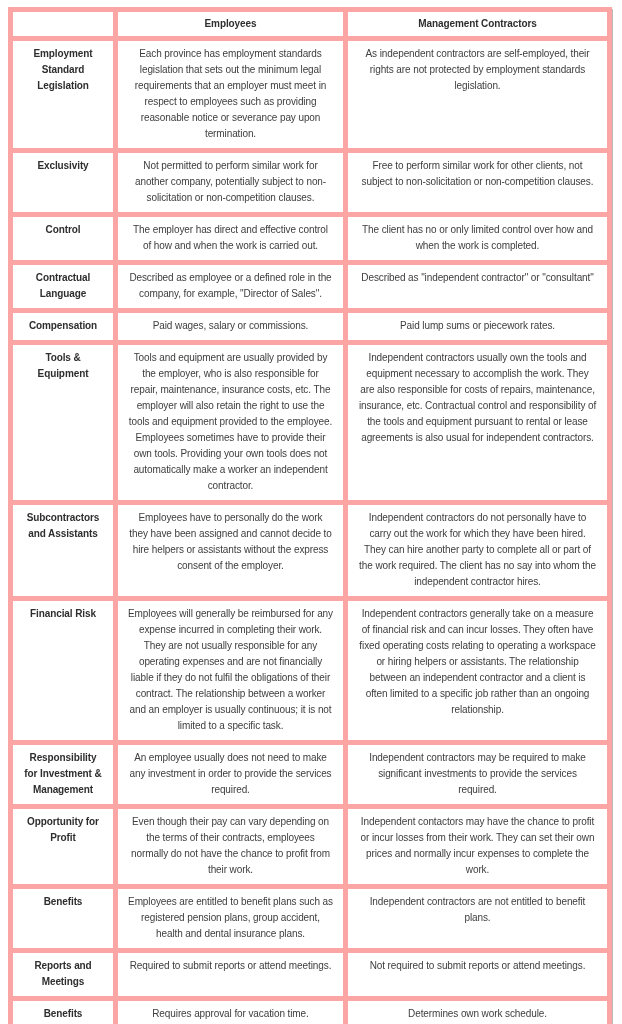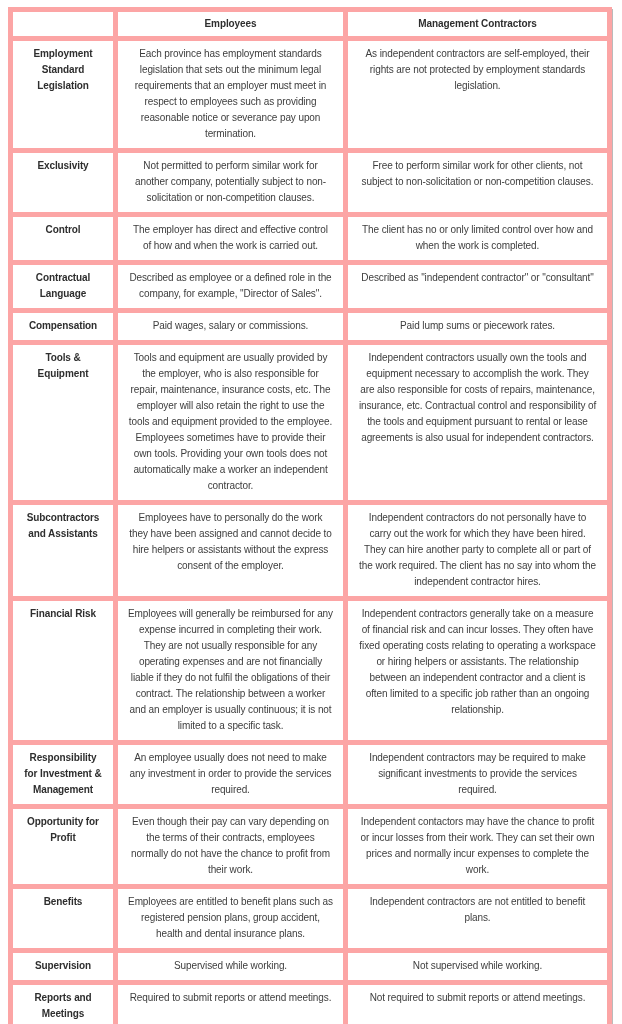--- a/index.html
+++ b/index.html
@@ -114,25 +114,20 @@
           <th class="row-label">Opportunity for Profit</th>
           <td>Even though their pay can vary depending on the terms of their contracts, employees normally do not have the chance to profit from their work.</td>
           <td>Independent contactors may have the chance to profit or incur losses from their work. They can set their own prices and normally incur expenses to complete the work.</td>
         </tr>
         <tr>
           <th class="row-label">Benefits</th>
           <td>Employees are entitled to benefit plans such as registered pension plans, group accident, health and dental insurance plans.</td>
           <td>Independent contractors are not entitled to benefit plans.</td>
         </tr>
         <tr>
-          <th class="row-label">Supervision</th>
-          <td>Supervised while working.</td>
-          <td>Not supervised while working.</td>
-        </tr>
-        <tr>
           <th class="row-label">Reports and Meetings</th>
           <td>Required to submit reports or attend meetings.</td>
           <td>Not required to submit reports or attend meetings.</td>
         </tr>
         <tr>
           <th class="row-label">Benefits</th>
           <td>Requires approval for vacation time.</td>
           <td>Determines own work schedule.</td>
         </tr>
         <tr>

